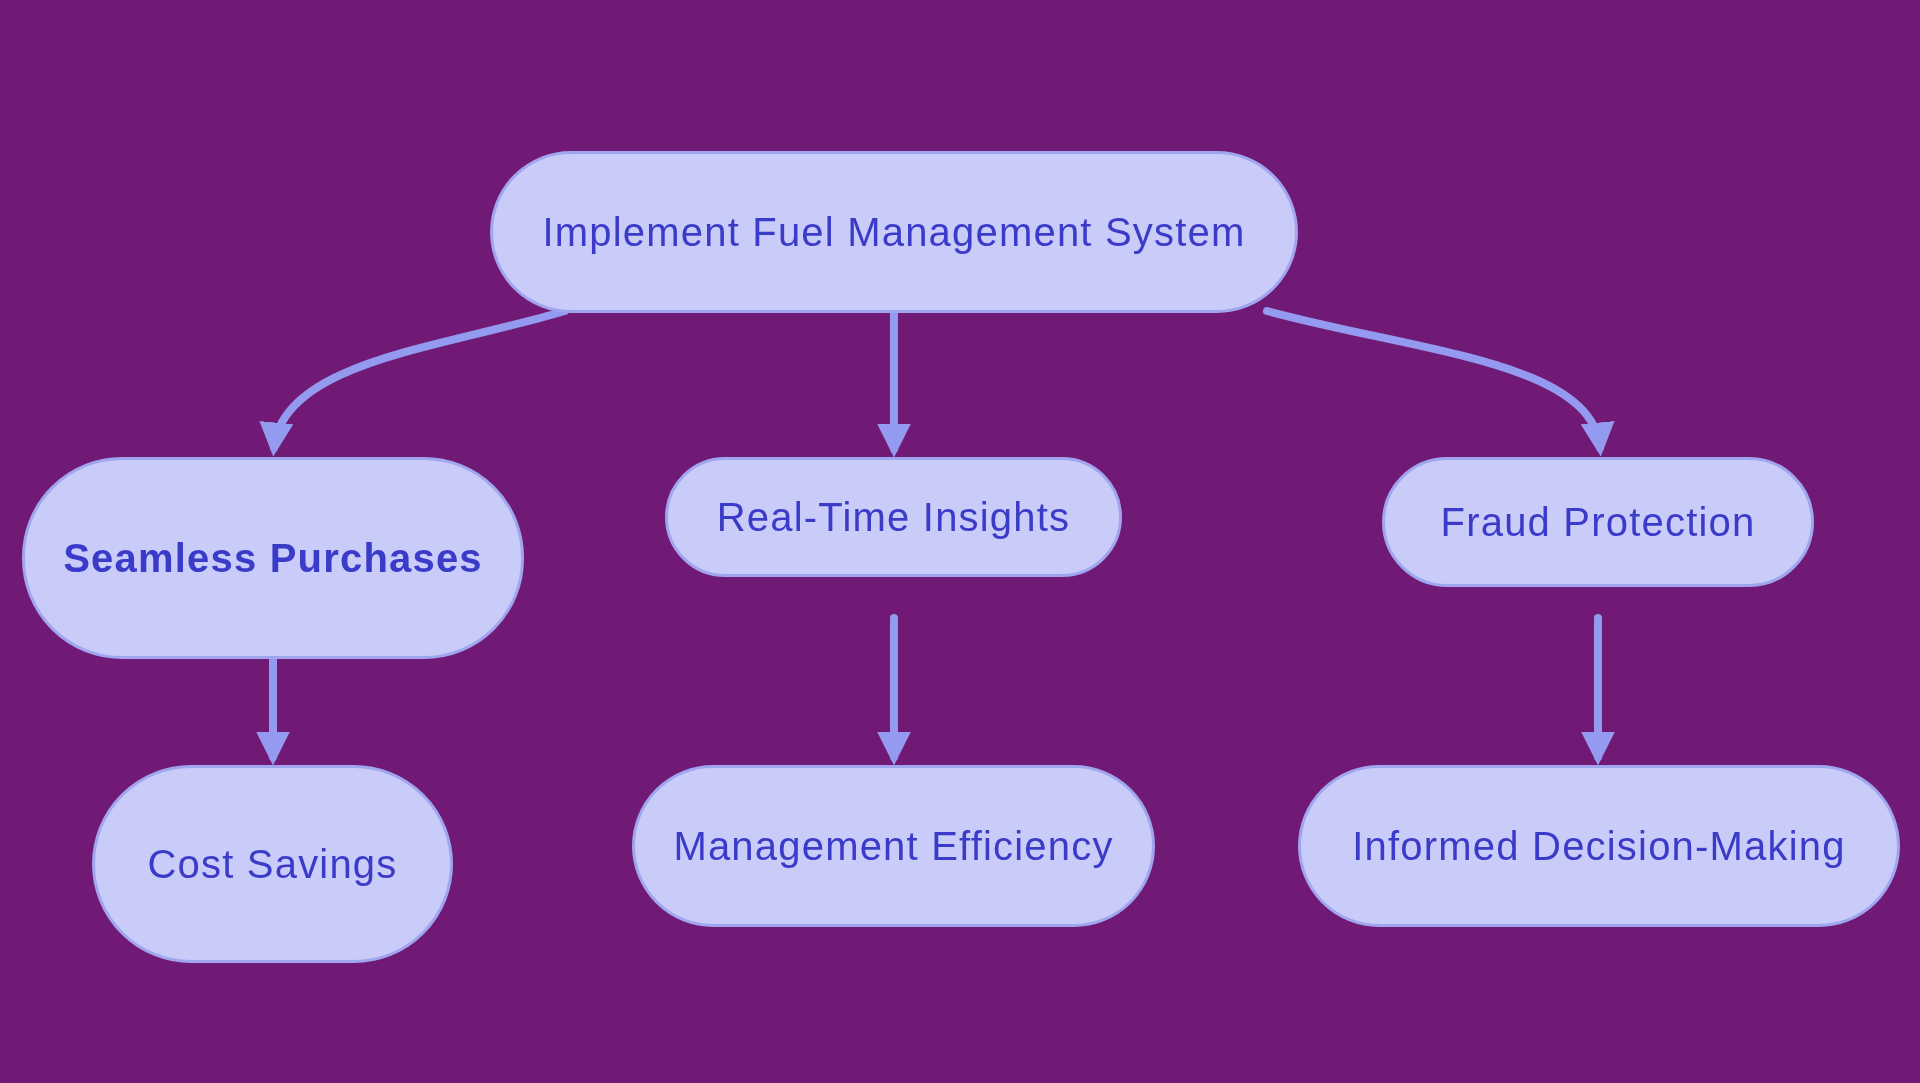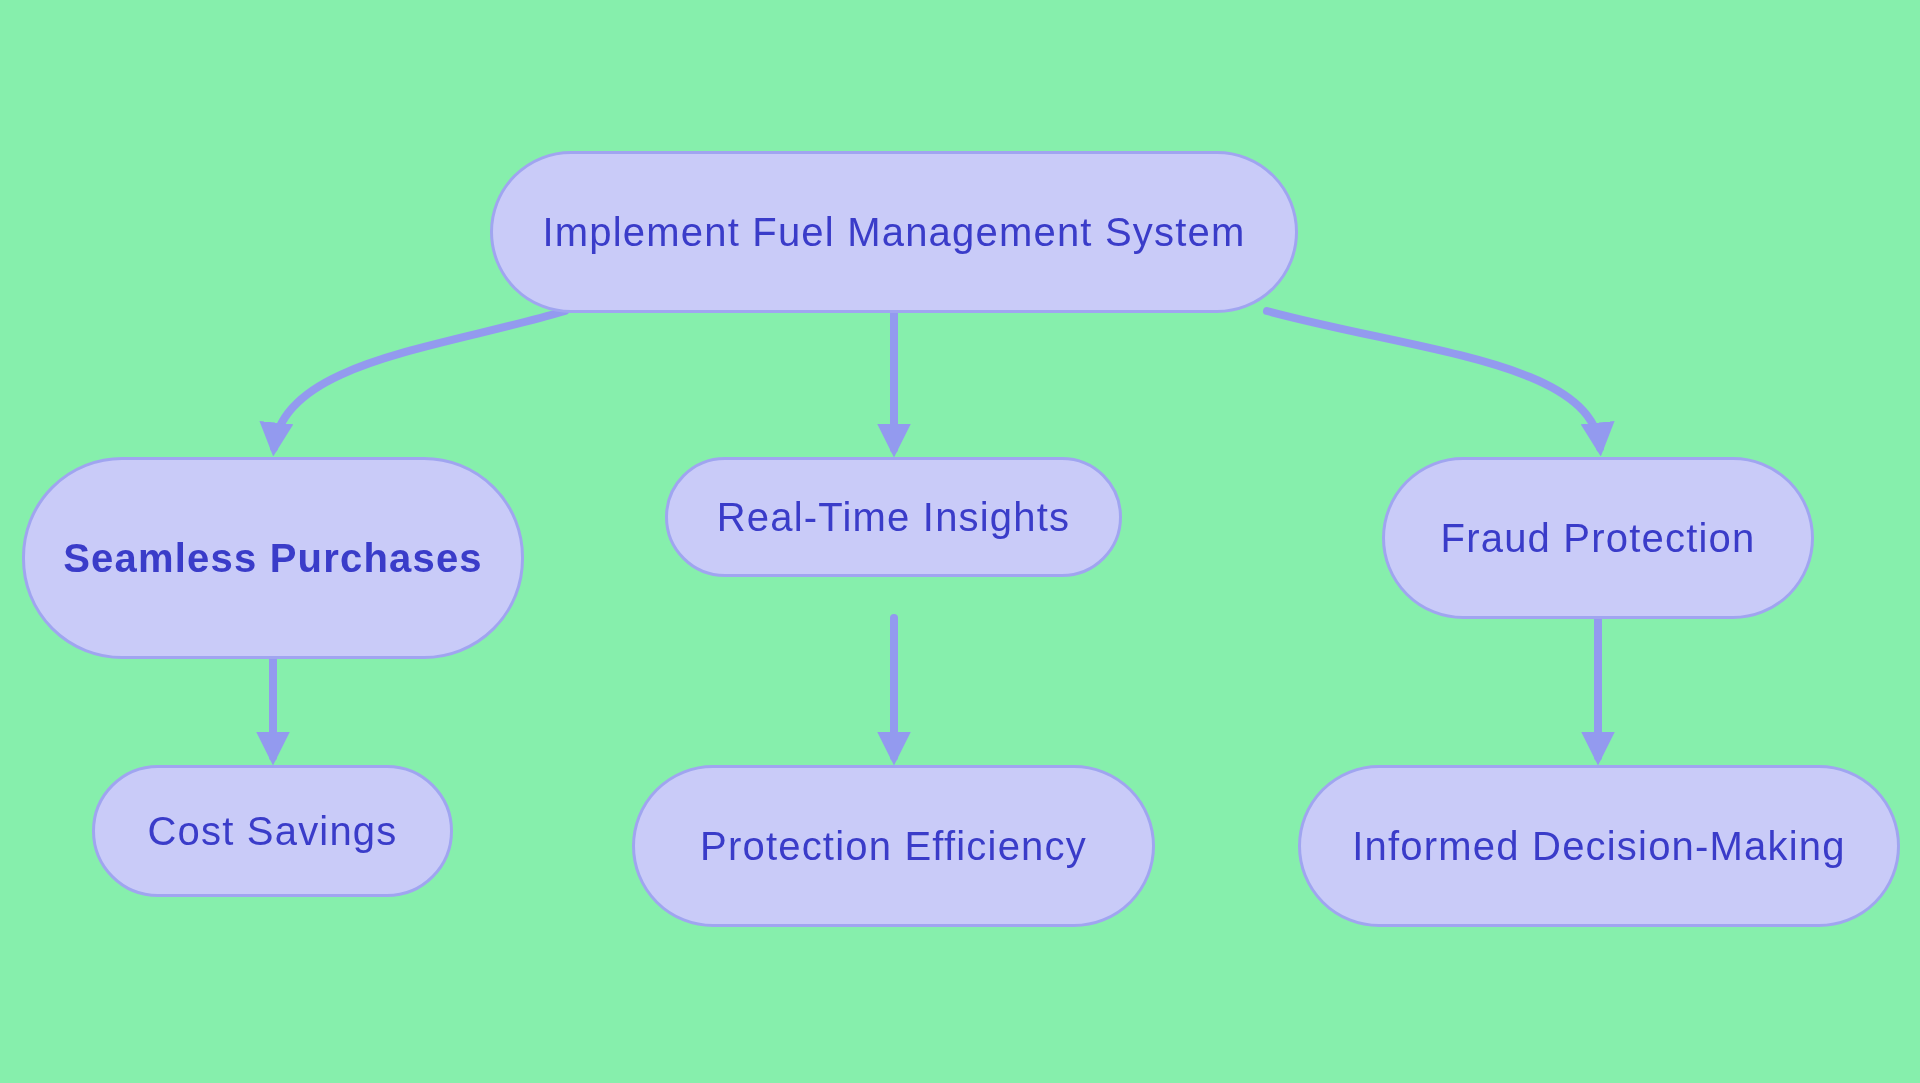--- a/index.html
+++ b/index.html
@@ -8,21 +8,21 @@
     background: #ffffff;
     width: 1920px;
     height: 1083px;
     overflow: hidden;
     font-family: "Liberation Sans", "DejaVu Sans", sans-serif;
   }
   .canvas {
     position: relative;
     width: 1920px;
     height: 1083px;
-    background: #86efac;
+    background: #701a75;
   }
   .edges {
     position: absolute;
     left: 0;
     top: 0;
     width: 1920px;
     height: 1083px;
     pointer-events: none;
   }
   .edge {
@@ -43,22 +43,22 @@
     text-align: center;
     color: #3a3cc9;
     font-size: 40px;
     letter-spacing: 1.2px;
     white-space: nowrap;
   }
   
   #node-root        { left: 490px;  top: 151px; width: 808px; height: 162px; }
   #node-seamless    { left: 22px;   top: 457px; width: 502px; height: 202px; font-weight: bold; }
   #node-realtime    { left: 665px;  top: 457px; width: 457px; height: 120px; }
-  #node-fraud       { left: 1382px; top: 457px; width: 432px; height: 162px; }
-  #node-cost        { left: 92px;   top: 765px; width: 361px; height: 132px; }
+  #node-fraud       { left: 1382px; top: 457px; width: 432px; height: 130px; }
+  #node-cost        { left: 92px;   top: 765px; width: 361px; height: 198px; }
   #node-operational { left: 632px;  top: 765px; width: 523px; height: 162px; }
   #node-informed    { left: 1298px; top: 765px; width: 602px; height: 162px; align-items: center; }
 </style>
 </head>
 <body>
 
 <div class="canvas">
 
   <svg class="edges" viewBox="0 0 1920 1083" xmlns="http://www.w3.org/2000/svg">
     <defs>
@@ -88,20 +88,20 @@
 
   <div class="node" id="node-fraud">
     <span>Fraud Protection</span>
   </div>
 
   <div class="node" id="node-cost">
     <span>Cost Savings</span>
   </div>
 
   <div class="node" id="node-operational">
-    <span>Protection Efficiency</span>
+    <span>Management Efficiency</span>
   </div>
 
   <div class="node" id="node-informed">
     <span>Informed Decision-Making</span>
   </div>
 
 </div>
 
 </body></html>

